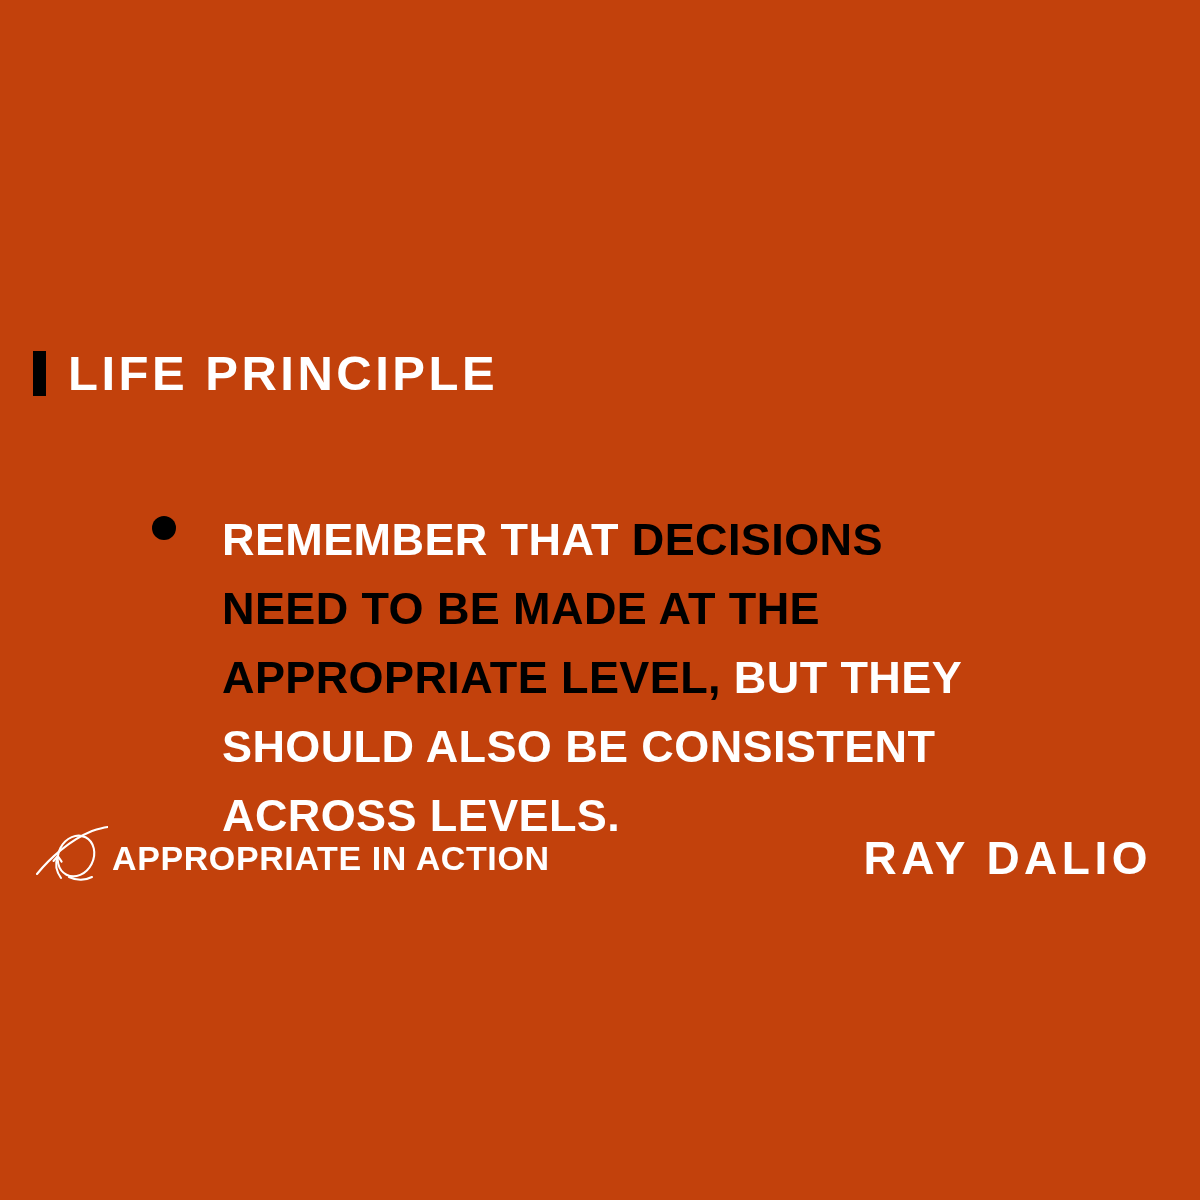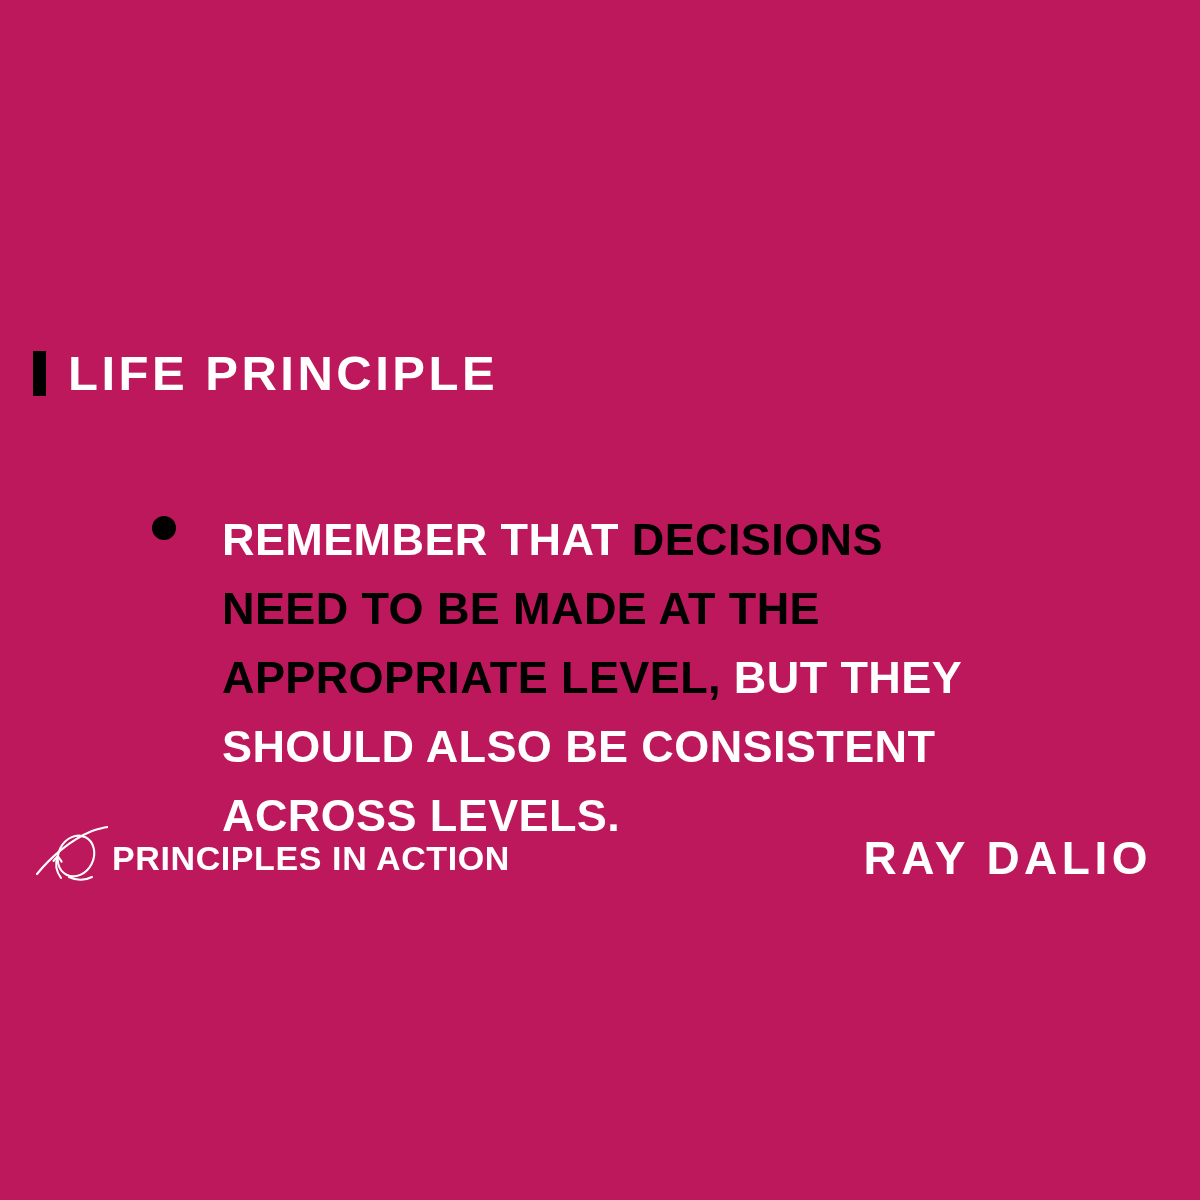--- a/index.html
+++ b/index.html
@@ -9,21 +9,21 @@
   body {
     width: 1200px;
     height: 1200px;
     overflow: hidden;
     font-family: "Liberation Sans", sans-serif;
   }
   #poster {
     position: relative;
     width: 1200px;
     height: 1200px;
-    background: #be185d;
+    background: #c2410c;
     overflow: hidden;
   }
 
   
   #header-row {
     position: absolute;
     left: 33px;
     top: 347px;
     display: flex;
     align-items: center;
@@ -145,18 +145,18 @@
 
         <path d="M1 48 C 14 32, 34 14, 56 5 C 62 3, 68 1.5, 72 1" stroke="#FFFFFF" stroke-width="2.1" fill="none" stroke-linecap="round"></path>
 
         <ellipse cx="40" cy="30" rx="17.5" ry="21" transform="rotate(27 40 30)" stroke="#FFFFFF" stroke-width="2.1" fill="none"></ellipse>
 
         <path d="M33 51 C 41 55, 50 54, 56 51" stroke="#FFFFFF" stroke-width="2.1" fill="none" stroke-linecap="round"></path>
 
         <path d="M25 52 C 20 45, 19 38, 21.5 31.5" stroke="#FFFFFF" stroke-width="2.1" fill="none" stroke-linecap="round"></path>
         <path d="M17.5 35 L 21.8 30 L 25.6 35.6" stroke="#FFFFFF" stroke-width="2.1" fill="none" stroke-linecap="round" stroke-linejoin="round"></path>
       </svg>
-      <div id="brand-name">PRINCIPLES IN ACTION</div>
+      <div id="brand-name">APPROPRIATE IN ACTION</div>
     </div>
     <div id="footer-author">RAY DALIO</div>
   </div>
 
 </div>
 
 </body></html>

